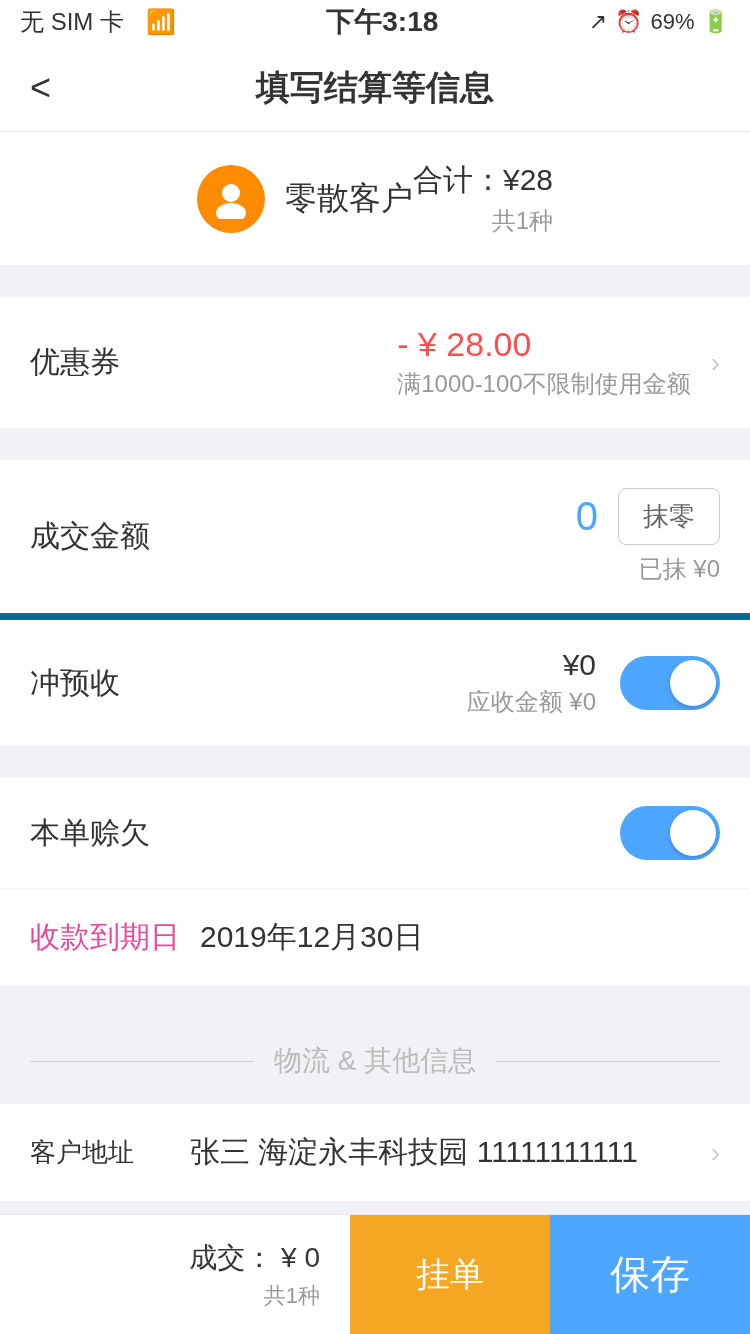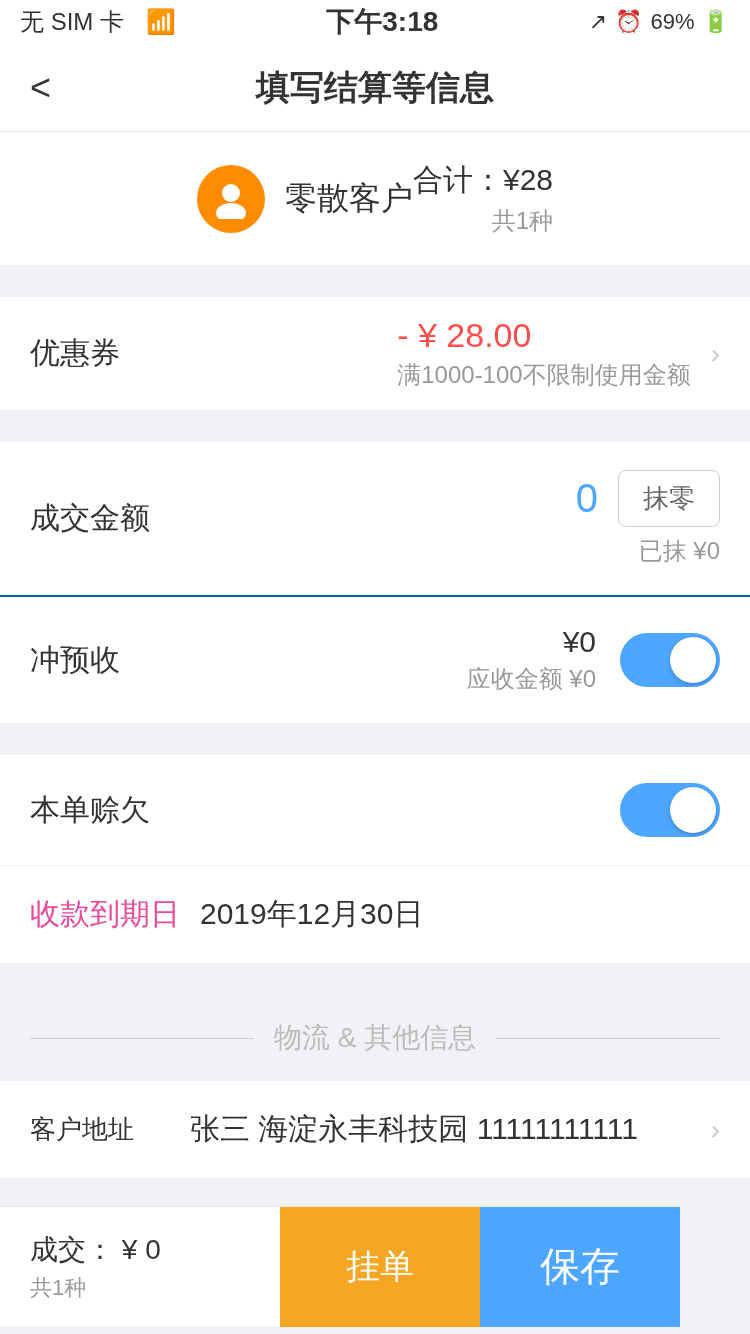--- a/index.html
+++ b/index.html
@@ -103,21 +103,21 @@
     }
     .total-count {
       font-size: 24px;
       color: #999;
       margin-top: 4px;
     }
 
     
     .row-item {
       background: #fff;
-      padding: 19px 30px;
+      padding: 28px 30px;
       display: flex;
       align-items: center;
       justify-content: space-between;
       border-bottom: 1px solid #f0f0f0;
       min-height: 100px;
     }
     .row-item:last-child { border-bottom: none; }
 
     .row-label {
       font-size: 30px;
@@ -146,21 +146,21 @@
       font-size: 28px;
     }
 
     
     .transaction-row {
       background: #fff;
       padding: 28px 30px;
       display: flex;
       align-items: center;
       justify-content: space-between;
-      border-bottom: 2px solid #0369a1;
+      border-bottom: 7px solid #0369a1;
     }
     .transaction-input-area {
       display: flex;
       align-items: center;
       gap: 20px;
     }
     .amount-value {
       font-size: 40px;
       color: #4da6ff;
       font-weight: 500;
@@ -292,28 +292,29 @@
     }
 
     
     .bottom-spacer {
       height: 200px;
     }
 
     
     .bottom-bar {
       position: fixed;
-      bottom: 8px;
+      bottom: 0;
       left: 0;
-      width: 680px;
+      width: 750px;
       height: 120px;
       background: #fff;
       display: flex;
       align-items: center;
       border-top: 1px solid #e8e8e8;
+      text-align: right;
     }
     .bottom-info {
       flex: 1;
       padding: 0 30px;
     }
     .bottom-count {
       font-size: 22px;
       color: #999;
       margin-top: 4px;
     }

